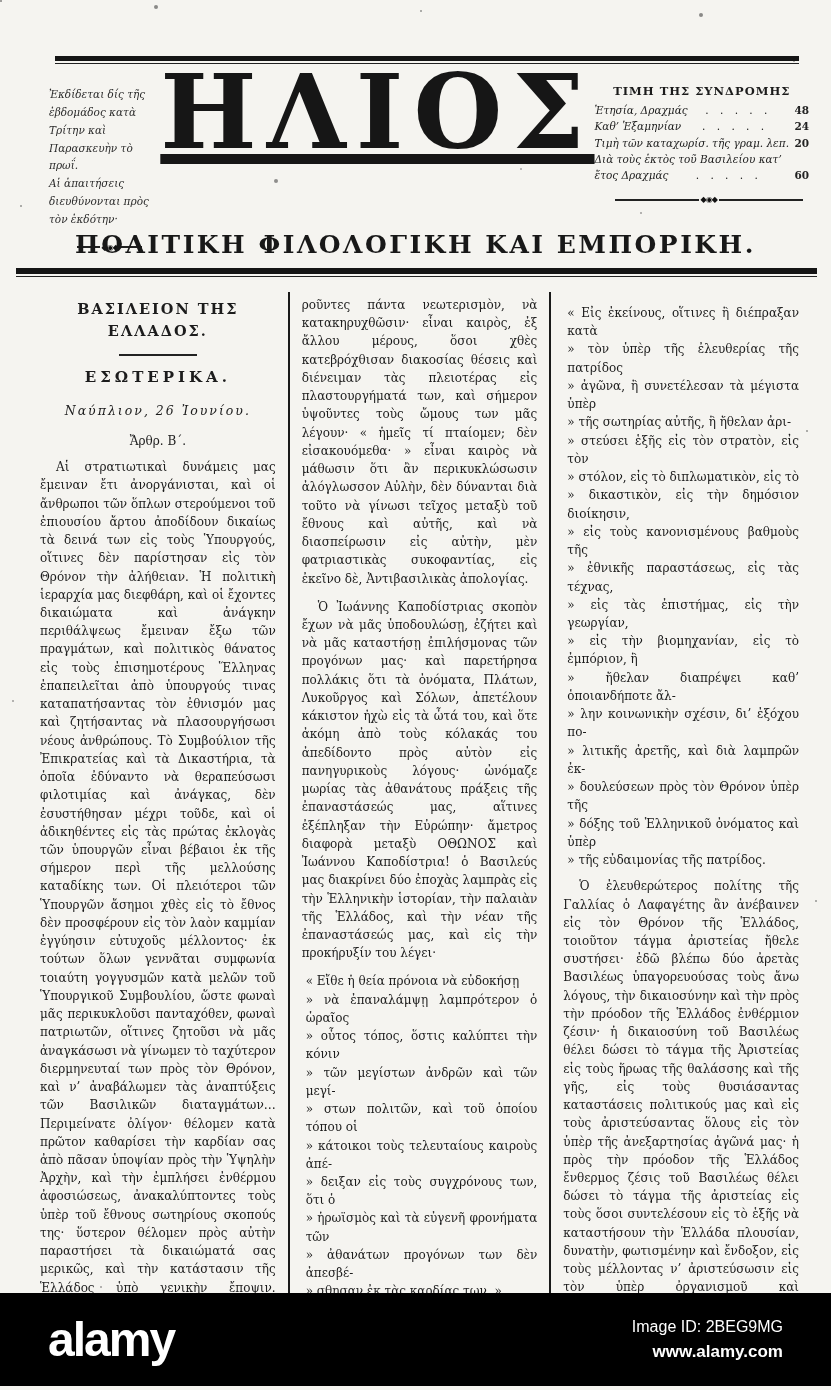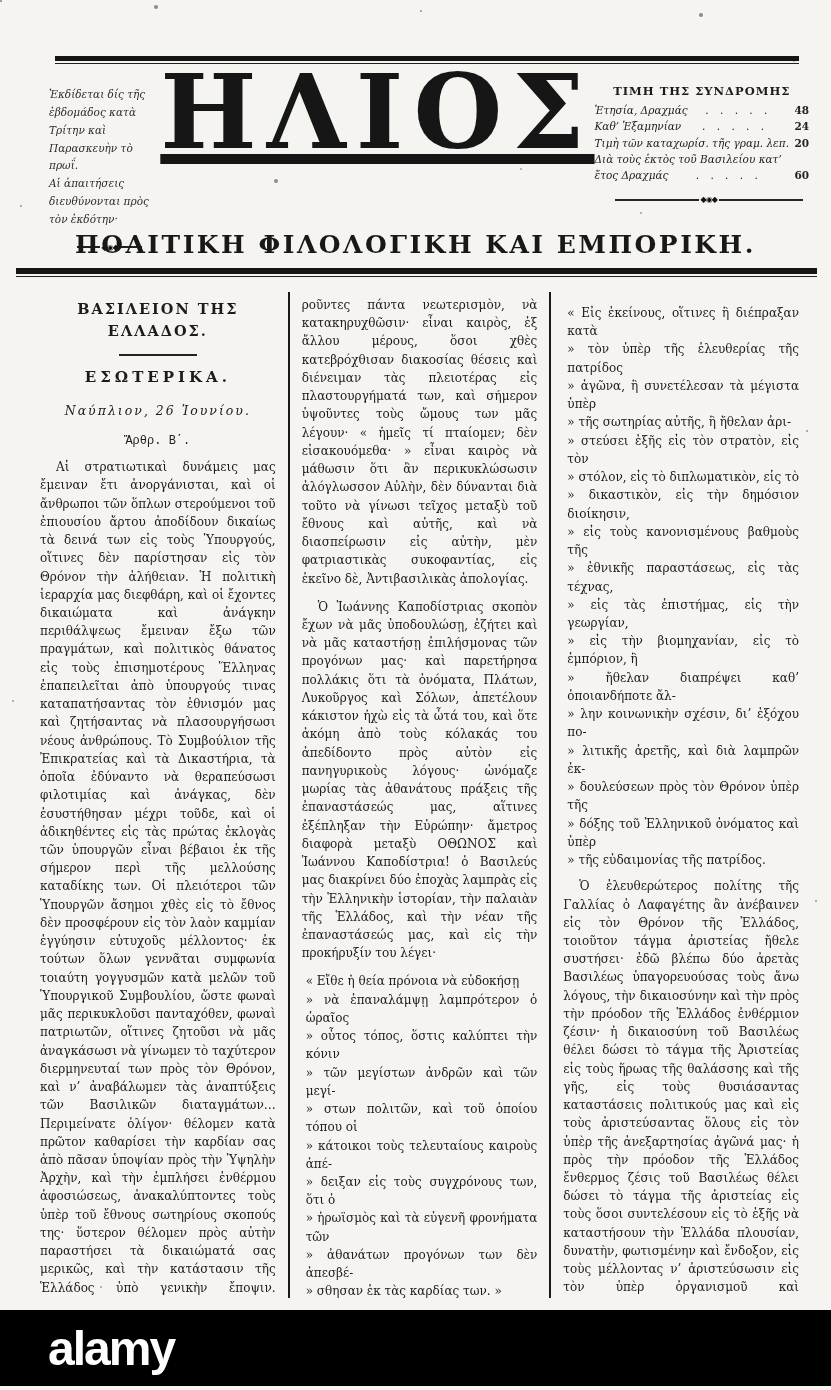--- a/index.html
+++ b/index.html
@@ -78,25 +78,25 @@
   }
   .col.mid { border-left:2px solid #1a1a1a; border-right:2px solid #1a1a1a; }
   .col p { margin:0 0 10px 0; text-indent:16px; }
   .col p.noindent { text-indent:0; }
   .col .quote { white-space:pre-line; text-indent:0; margin:8px 0; padding-left:4px; }
   .h-kingdom { text-align:center; font-weight:bold; font-size:14.5px; letter-spacing:2px; margin:2px 0 0 0; }
   .shortrule { width:78px; height:2px; background:#222; margin:12px auto 10px auto; }
   .h-section { text-align:center; font-weight:bold; font-size:15px; letter-spacing:4px; margin:0 0 12px 0; }
   .dateline { text-align:center; font-style:italic; font-size:12.5px; letter-spacing:2px; margin:0 0 12px 0; }
   .abstract { font-style:italic; text-indent:0 !important; font-size:11.5px; line-height:1.5; }
-  .artno { text-align:center; font-size:12px; margin:2px 0 8px 0 !important; text-indent:0 !important;font-family:Liberation Mono, monospace; }
+  .artno { text-align:center; font-size:12px; margin:2px 0 8px 0 !important; text-indent:0 !important; }
 
   
   .alamy-bar {
-    position:absolute; left:0; right:0; bottom:4px; height:76px; background:#000;
+    position:absolute; left:0; right:0; bottom:4px; height:93px; background:#000;
     display:flex; align-items:center; justify-content:space-between;
     padding:0 48px; box-sizing:border-box;
     font-family:"Liberation Sans", sans-serif; color:#fff;
   }
   .alamy-logo { font-size:48px; font-weight:bold; letter-spacing:-2px; }
   .alamy-meta { text-align:right; line-height:1.5; }
   .alamy-id { font-size:16px; }
   .alamy-url { font-size:17px; font-weight:bold; }
 </style>
 </head>
@@ -218,13 +218,17 @@
 » τῆς εὐδαιμονίας τῆς πατρίδος.</p>
       <p>Ὁ ἐλευθερώτερος πολίτης τῆς Γαλλίας ὁ Λαφαγέτης ἂν ἀνέβαινεν εἰς τὸν Θρόνον τῆς Ἑλλάδος, τοιοῦτον τάγμα ἀριστείας ἤθελε συστήσει· ἐδῶ βλέπω δύο ἀρετὰς Βασιλέως ὑπαγορευούσας τοὺς ἄνω λόγους, τὴν δικαιοσύνην καὶ τὴν πρὸς τὴν πρόοδον τῆς Ἑλλάδος ἐνθέρμιον ζέσιν· ἡ δικαιοσύνη τοῦ Βασιλέως θέλει δώσει τὸ τάγμα τῆς Ἀριστείας εἰς τοὺς ἥρωας τῆς θαλάσσης καὶ τῆς γῆς, εἰς τοὺς θυσιάσαντας καταστάσεις πολιτικούς μας καὶ εἰς τοὺς ἀριστεύσαντας ὅλους εἰς τὸν ὑπὲρ τῆς ἀνεξαρτησίας ἀγῶνά μας· ἡ πρὸς τὴν πρόοδον τῆς Ἑλλάδος ἔνθερμος ζέσις τοῦ Βασιλέως θέλει δώσει τὸ τάγμα τῆς ἀριστείας εἰς τοὺς ὅσοι συντελέσουν εἰς τὸ ἑξῆς νὰ καταστήσουν τὴν Ἑλλάδα πλουσίαν, δυνατὴν, φωτισμένην καὶ ἔνδοξον, εἰς τοὺς μέλλοντας ν’ ἀριστεύσωσιν εἰς τὸν ὑπὲρ ὀργανισμοῦ καὶ ἀναγεννήσεως τῆς Ἑλλάδος δεύτερον ἀγῶνα, τὸν ὁποῖον ἀνοίγει ὁ ΟΘΩΝ. Μία δὲ φράσις εἰς αὐτὸν τὸν παράγραφον μᾶς ὑποδείχνει τὸ μέγα συνταγματικὸν μέλλον μας. Οἱ κανονισμένοι βαθμοὶ τῆς ἐθνικῆς παραστάσεως, περὶ τῆς ὁποίας ἀναφέρεται, δὲν εἶναι ἄλλο παρὰ οἱ δύο βαθμοὶ οἱ δημογεροντικοὶ ἐλευθέρων κοινοτήτων, καὶ οἱ παραστατικοὶ ἑνὸς κοινοβουλευτικοῦ σώματος.</p>
 
     </div>
 
   </div>
 </div>
 
 <div class="alamy-bar">
   <div class="alamy-logo">alamy</div>
+  <div class="alamy-meta">
+    <div class="alamy-id">Image ID: 2BEG9MG</div>
+    <div class="alamy-url">www.alamy.com</div>
+  </div>
 </div>
 
 </body></html>

